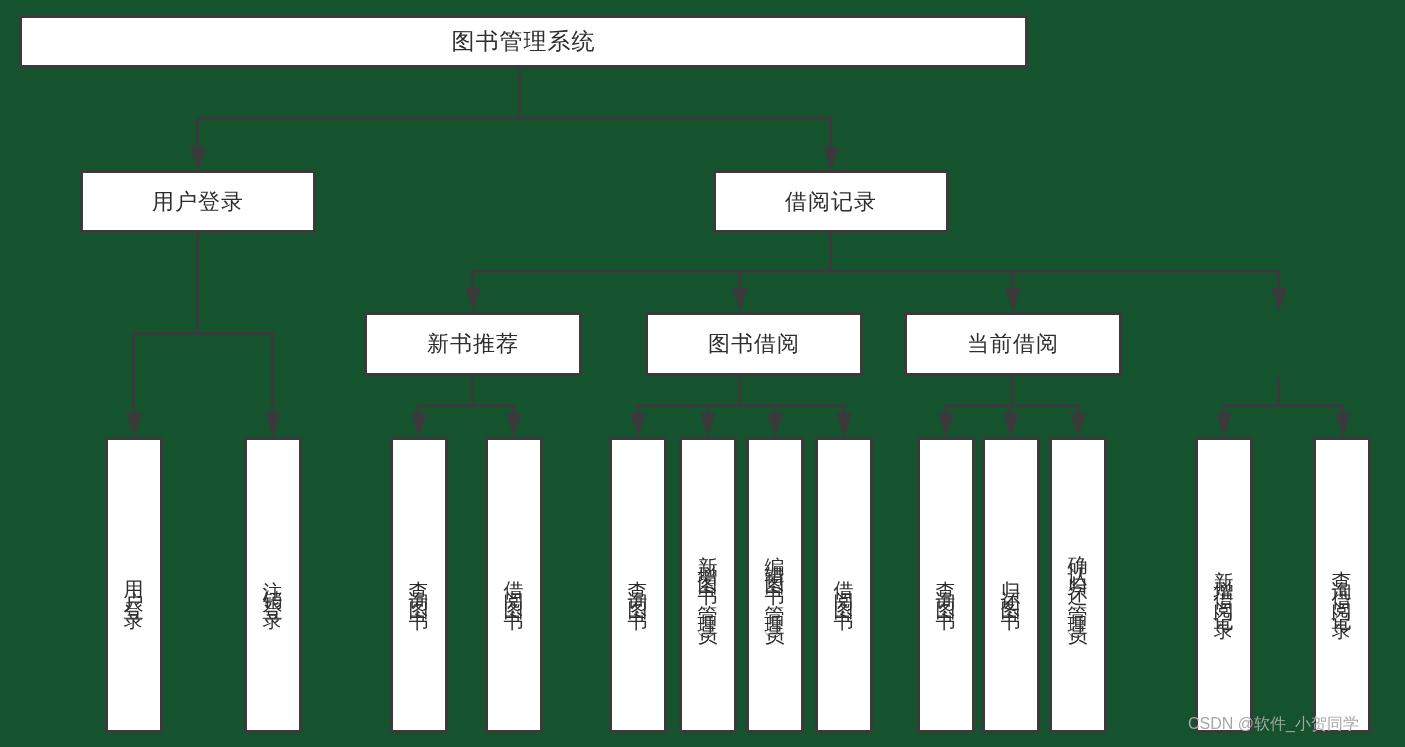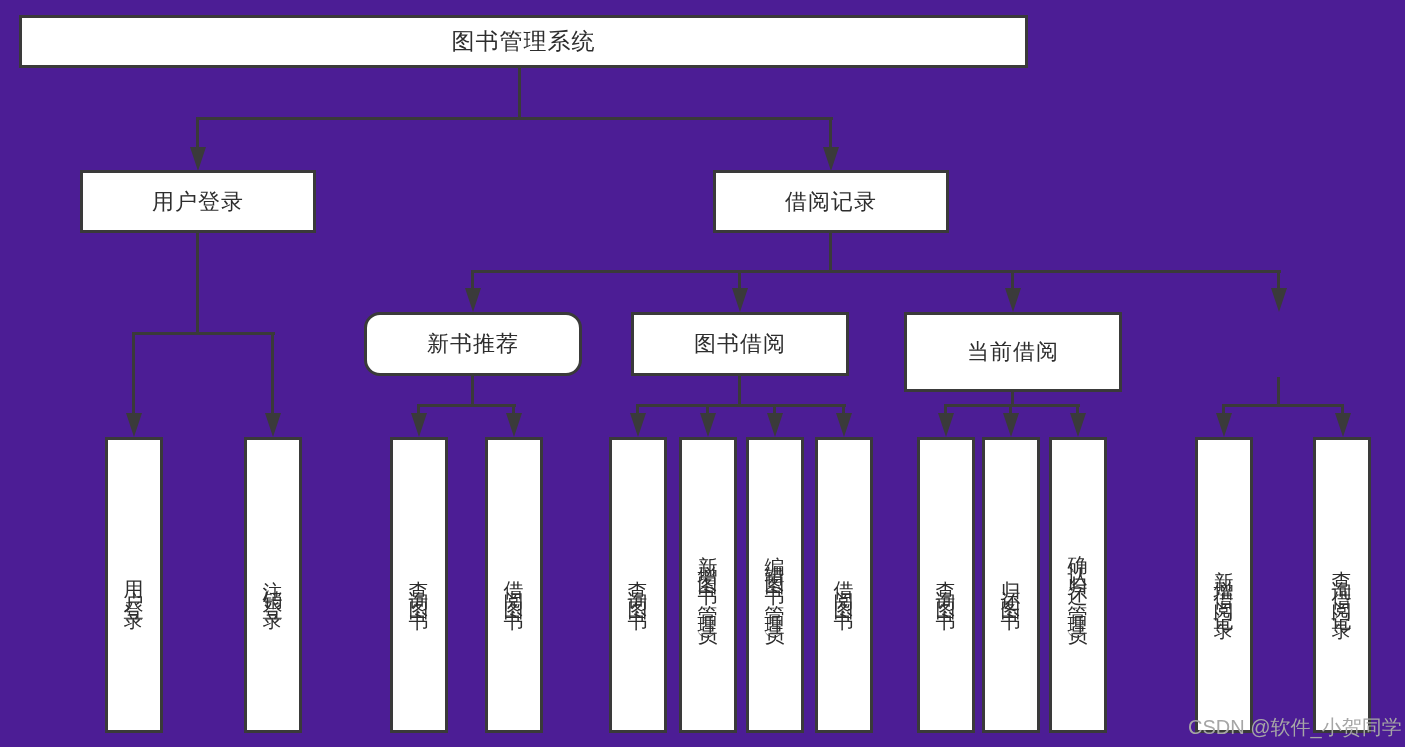--- a/index.html
+++ b/index.html
@@ -5,21 +5,21 @@
   html, body {
     margin: 0;
     padding: 0;
     background: #ffffff;
     font-family: "Liberation Sans", "DejaVu Sans", sans-serif;
   }
   #canvas {
     position: relative;
     width: 1405px;
     height: 747px;
-    background: #4c1d95;
+    background: #14532d;
     overflow: hidden;
   }
   
   .hline, .vline {
     position: absolute;
     background: #3a3a3a;
     z-index: 1;
   }
   .hline { height: 3px; }
   .vline { width: 3px; }
@@ -66,21 +66,21 @@
     white-space: nowrap;
     font-size: 20px;
     line-height: 1;
     letter-spacing: 10px;
     color: #2d2d2d;
   }
   .watermark {
     position: absolute;
     left: 1188px;
     top: 714px;
-    font-size: 20px;
+    font-size: 16px;
     color: #a6a6a6;
     white-space: nowrap;
     z-index: 3;
   }
 </style>
 </head>
 <body>
 
 <div id="canvas">
 
@@ -147,27 +147,27 @@
     <span>图书管理系统</span>
   </div>
 
   <div class="hbox" style="left:80px; top:170px; width:236px; height:63px;">
     <span>用户登录</span>
   </div>
   <div class="hbox" style="left:713px; top:170px; width:236px; height:63px;">
     <span>借阅记录</span>
   </div>
 
-  <div class="hbox" style="left:364px; top:312px; width:218px; height:64px;border-radius:16px;">
+  <div class="hbox" style="left:364px; top:312px; width:218px; height:64px;">
     <span>新书推荐</span>
   </div>
-  <div class="hbox" style="left:631px; top:312px; width:218px; height:64px;">
+  <div class="hbox" style="left:645px; top:312px; width:218px; height:64px;">
     <span>图书借阅</span>
   </div>
-  <div class="hbox" style="left:904px; top:312px; width:218px; height:80px;">
+  <div class="hbox" style="left:904px; top:312px; width:218px; height:64px;">
     <span>当前借阅</span>
   </div>
 
   <div class="leaf-box" style="left:105px;">
     <span class="vtext">用户登录</span>
   </div>
   <div class="leaf-box" style="left:244px;">
     <span class="vtext">注销登录</span>
   </div>
 

